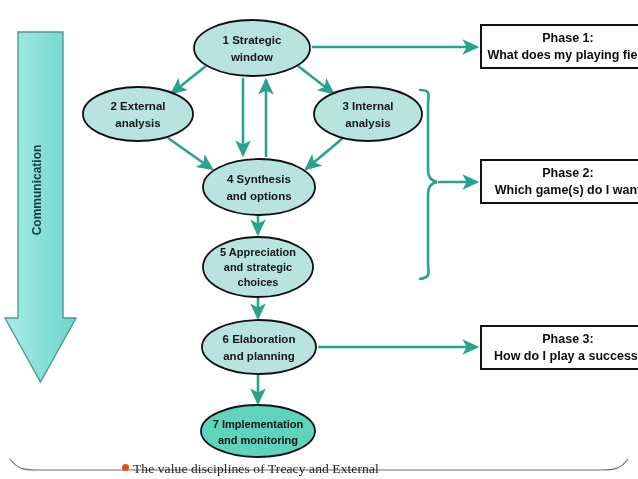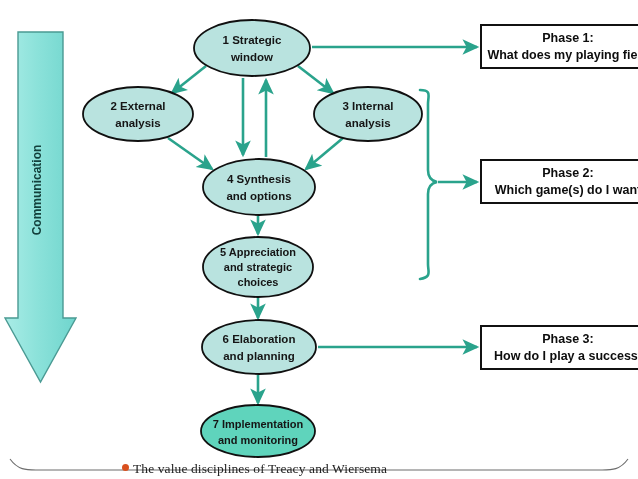--- a/index.html
+++ b/index.html
@@ -190,15 +190,15 @@
       <text class="phase-title" x="568" y="343">Phase 3:</text>
       <text class="phase-body" x="568" y="360">How do I play a successf</text>
     </g>
 
     <g>
       <path d="M10,459 C18,470 26,470 36,470 L602,470 C612,470 620,470 628,459" fill="none" stroke="#6d6d6d" stroke-width="1.1"></path>
     </g>
   </svg>
 
   <div class="caption-bullet"></div>
-  <div class="caption-text">The value disciplines of Treacy and Wiersema</div>
+  <div class="caption-text">The value disciplines of Treacy and External</div>
 
 </div>
 
 </body></html>

